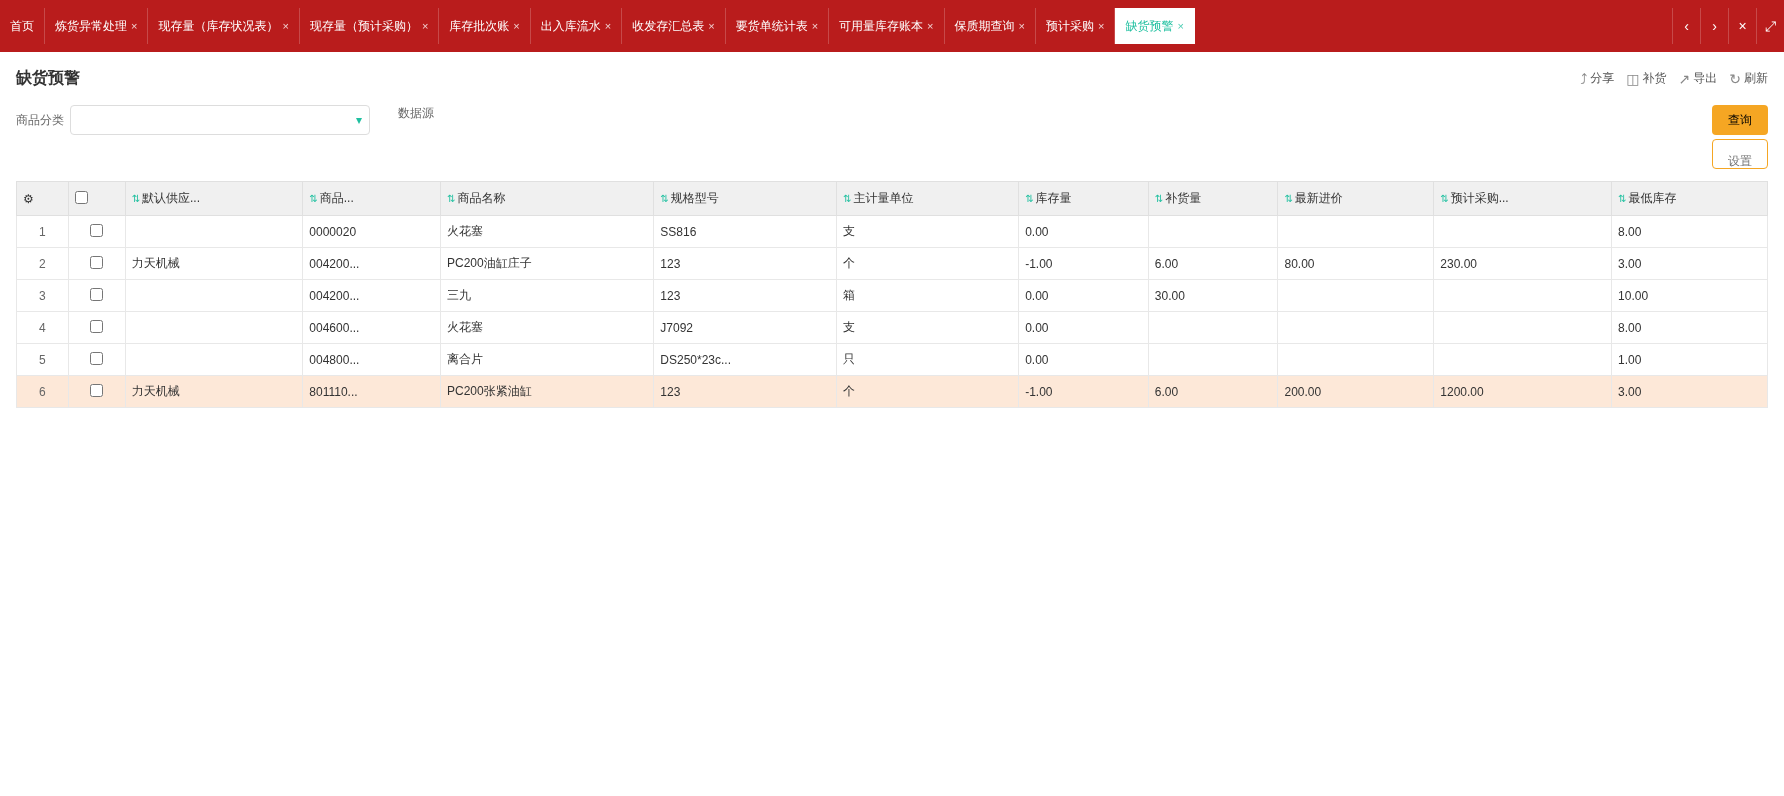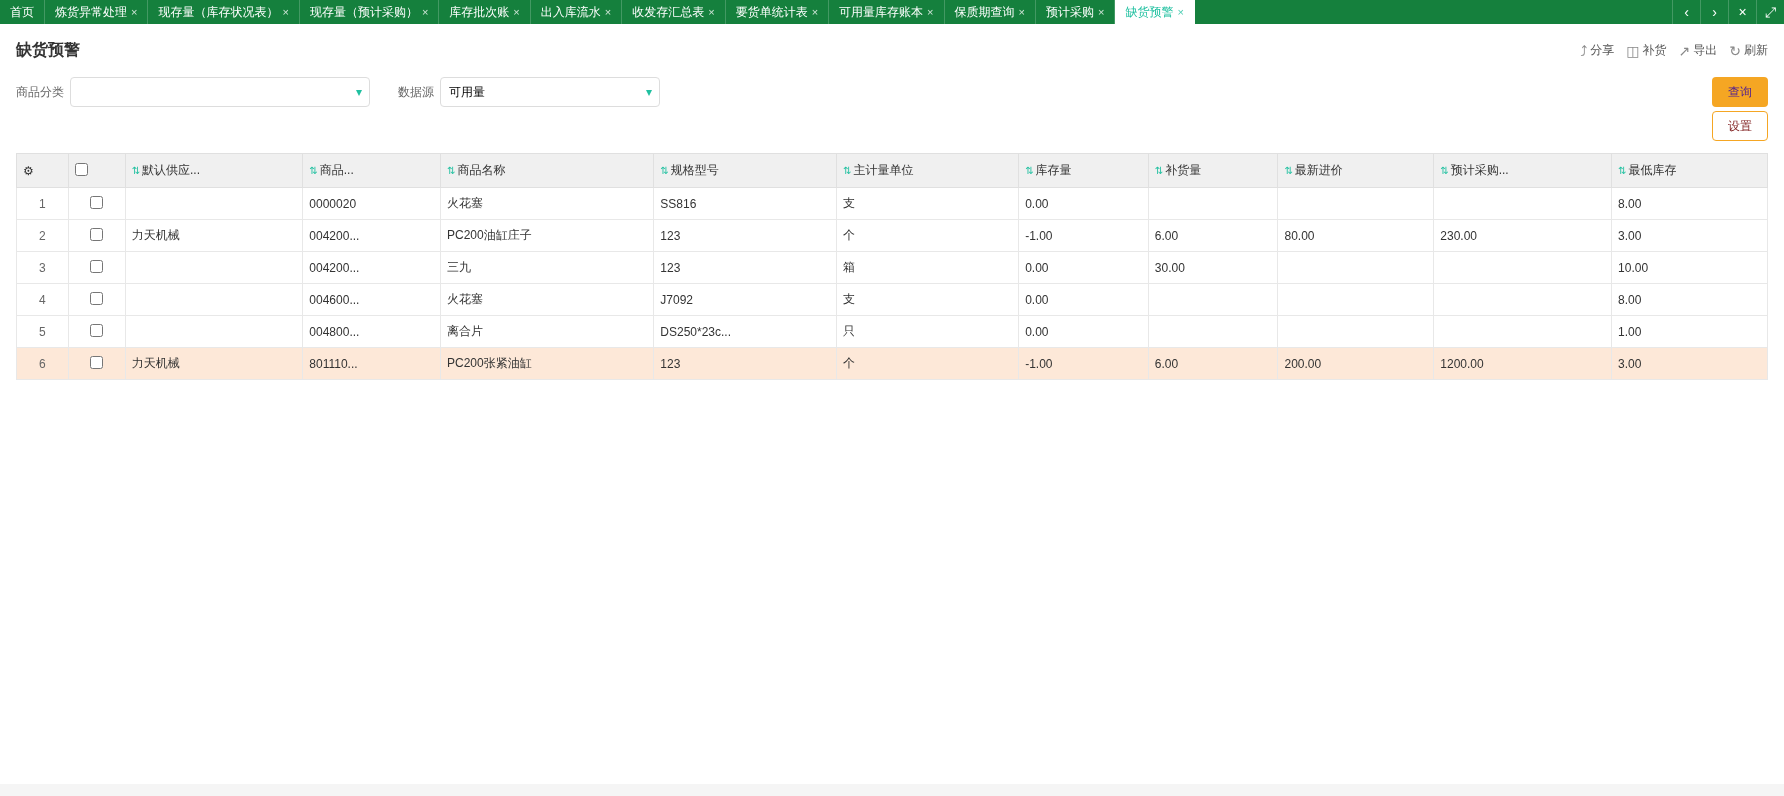--- a/index.html
+++ b/index.html
@@ -2,22 +2,22 @@
 <html><head>
   <meta charset="utf-8">
   <style>
     * { box-sizing: border-box; margin: 0; padding: 0; font-family: 'Microsoft YaHei', Arial, sans-serif; font-size: 12px; }
     body { background: #f5f5f5; overflow-x: hidden; }
 
     
     .top-nav {
       display: flex;
       align-items: center;
-      background: #15803d;
-      height: 24px;
+      background: #b91c1c;
+      height: 52px;
       overflow: hidden;
       white-space: nowrap;
     }
     .nav-tab {
       display: inline-flex;
       align-items: center;
       padding: 0 10px;
       height: 36px;
       color: #fff;
       font-size: 12px;
@@ -122,34 +122,34 @@
       pointer-events: none;
     }
     .filter-select-wide {
       min-width: 300px;
     }
     .filter-select-medium {
       min-width: 220px;
     }
     .btn-query {
       background: #f5a623;
-      color: #4c1d95;
+      color: #000000;
       border: none;
       border-radius: 4px;
       padding: 6px 16px;
       cursor: pointer;
       font-size: 12px;
       height: 30px;
     }
     .btn-settings {
       background: #fff;
-      color: #7f1d1d;
+      color: #737373;
       border: 1px solid #f5a623;
       border-radius: 4px;
-      padding: 5px 14px;
+      padding: 13px 14px;
       cursor: pointer;
       font-size: 12px;
       height: 30px;
     }
     .filter-actions {
       display: flex;
       flex-direction: column;
       gap: 4px;
       margin-left: auto;
     }
@@ -288,25 +288,20 @@
     <div class="filter-item">
       <span class="filter-label">商品分类</span>
       <div class="filter-select-wrap">
         <select class="filter-select filter-select-wide">
           <option value=""></option>
         </select>
       </div>
     </div>
     <div class="filter-item">
       <span class="filter-label">数据源</span>
-      <div class="filter-select-wrap">
-        <select class="filter-select filter-select-medium">
-          <option value="可用量">可用量</option>
-        </select>
-      </div>
     </div>
     <div class="filter-actions">
       <button class="btn-query">查询</button>
       <button class="btn-settings">设置</button>
     </div>
   </div>
 
   <table class="data-table">
     <thead>
       <tr>

